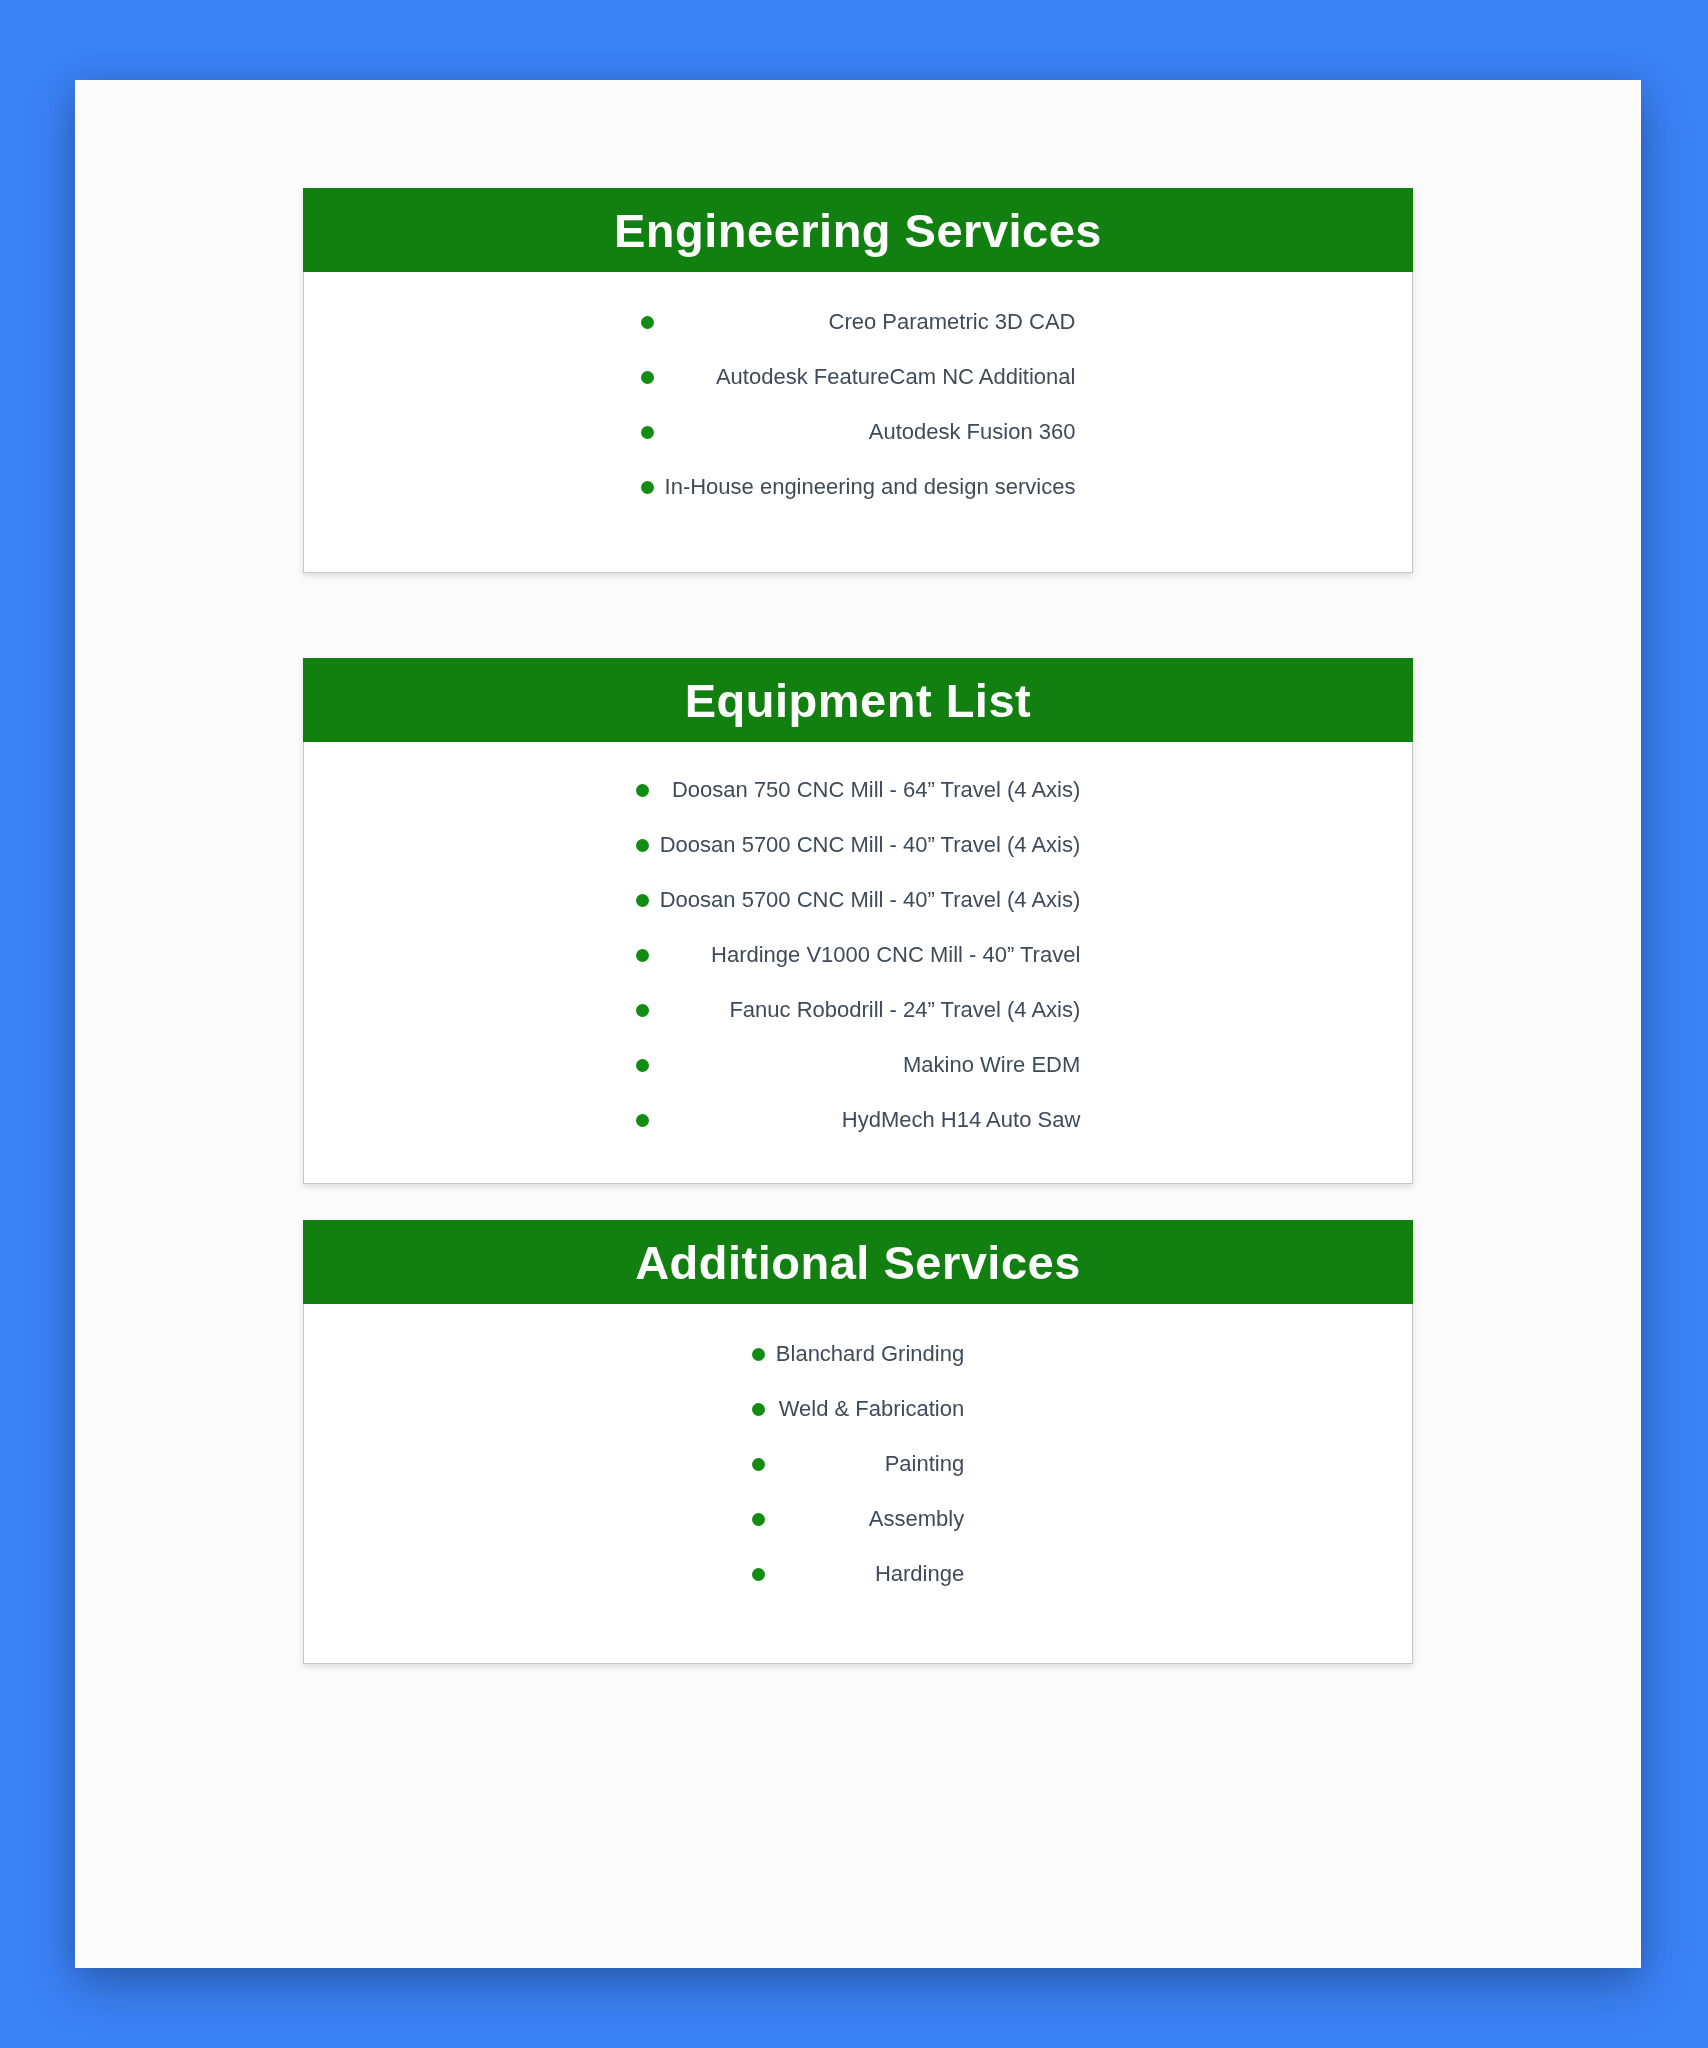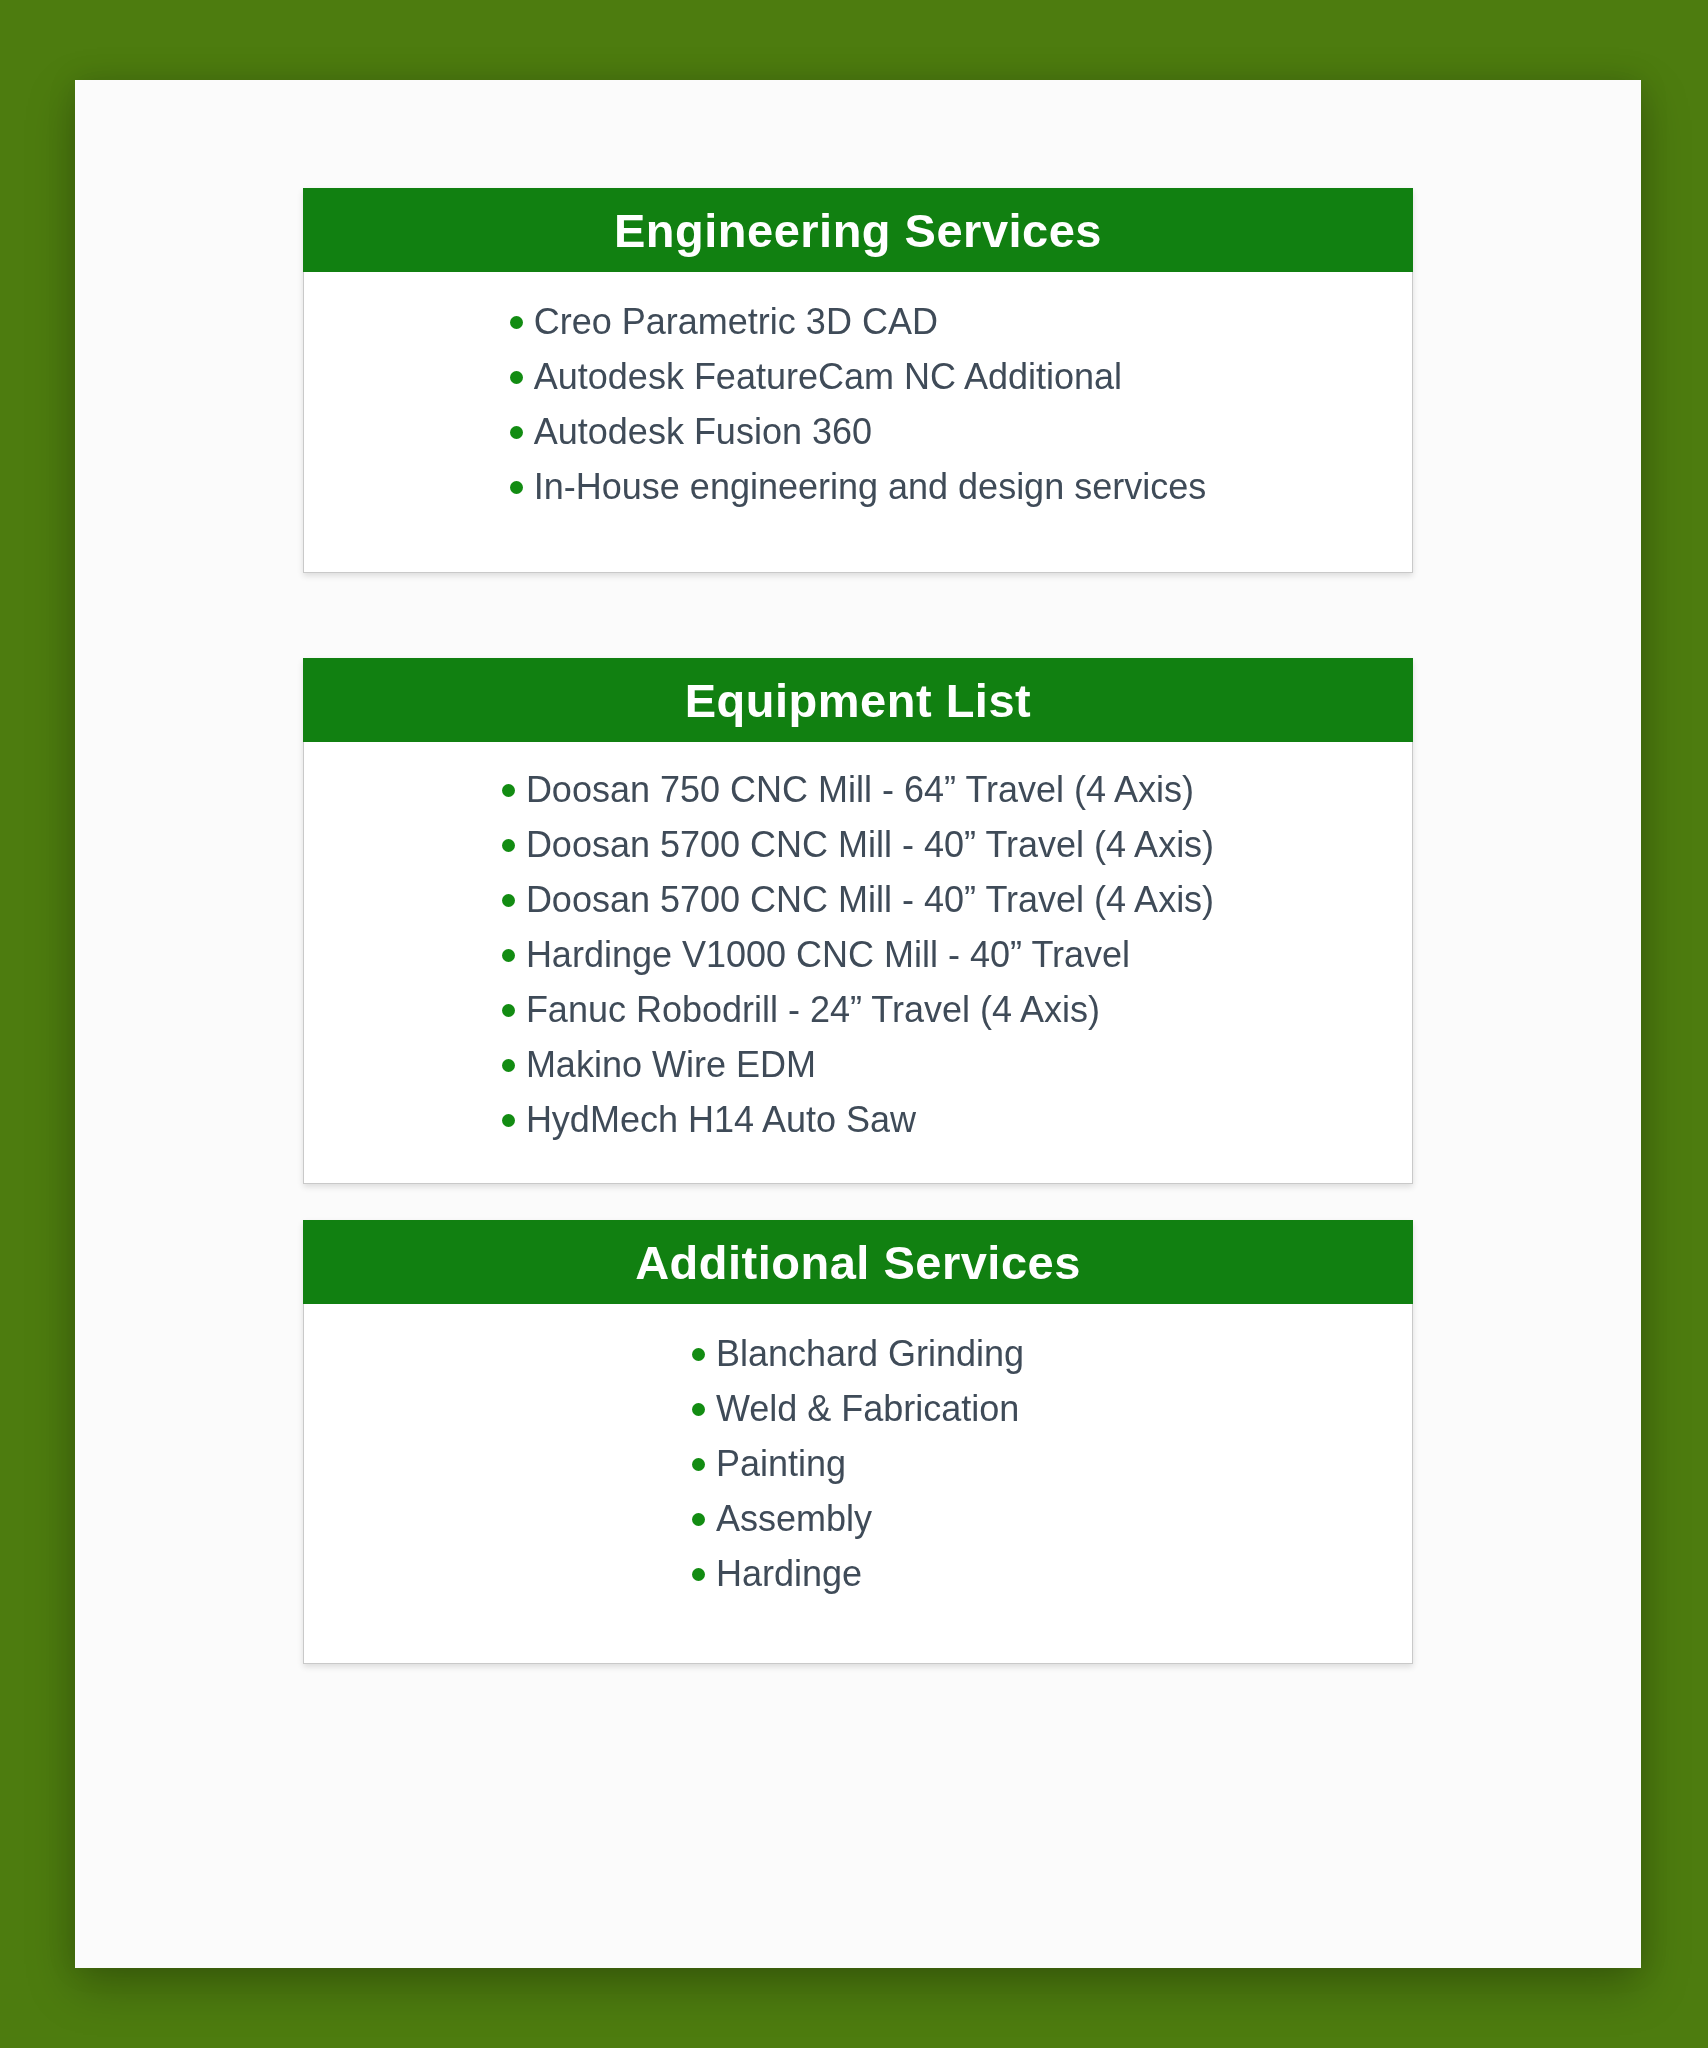--- a/index.html
+++ b/index.html
@@ -14,21 +14,21 @@
   html, body {
     margin: 0;
     padding: 0;
     background: #ffffff;
     font-family: "Liberation Sans", sans-serif;
   }
   .canvas {
     position: relative;
     width: 1708px;
     height: 2048px;
-    background: #4d7c0f;
+    background: #3b82f6;
     overflow: hidden;
   }
   .page {
     position: absolute;
     left: 75px;
     top: 80px;
     width: 1566px;
     height: 1888px;
     background: var(--page-bg);
     box-shadow: 0 18px 45px rgba(0,0,0,0.26), 0 0 28px rgba(0,0,0,0.10);
@@ -65,23 +65,24 @@
     margin: 0 auto;
     padding: 36px 0 44px 0;
   }
   .card:nth-of-type(2) .card-list { padding: 34px 0 22px 0; }
   .card:nth-of-type(3) .card-list { padding: 36px 0 48px 0; }
   .card-list li {
     display: flex;
     align-items: center;
     height: 28px;
     margin: 0 0 27px 0;
-    font-size: 36px;
+    font-size: 22px;
     color: var(--text);
     white-space: nowrap;
+    justify-content: space-between;
   }
   .card-list li.gap-before { margin-top: 12px; }
   .bullet {
     flex: none;
     width: 13px;
     height: 13px;
     border-radius: 50%;
     background: var(--bullet);
     margin-right: 11px;
   }

